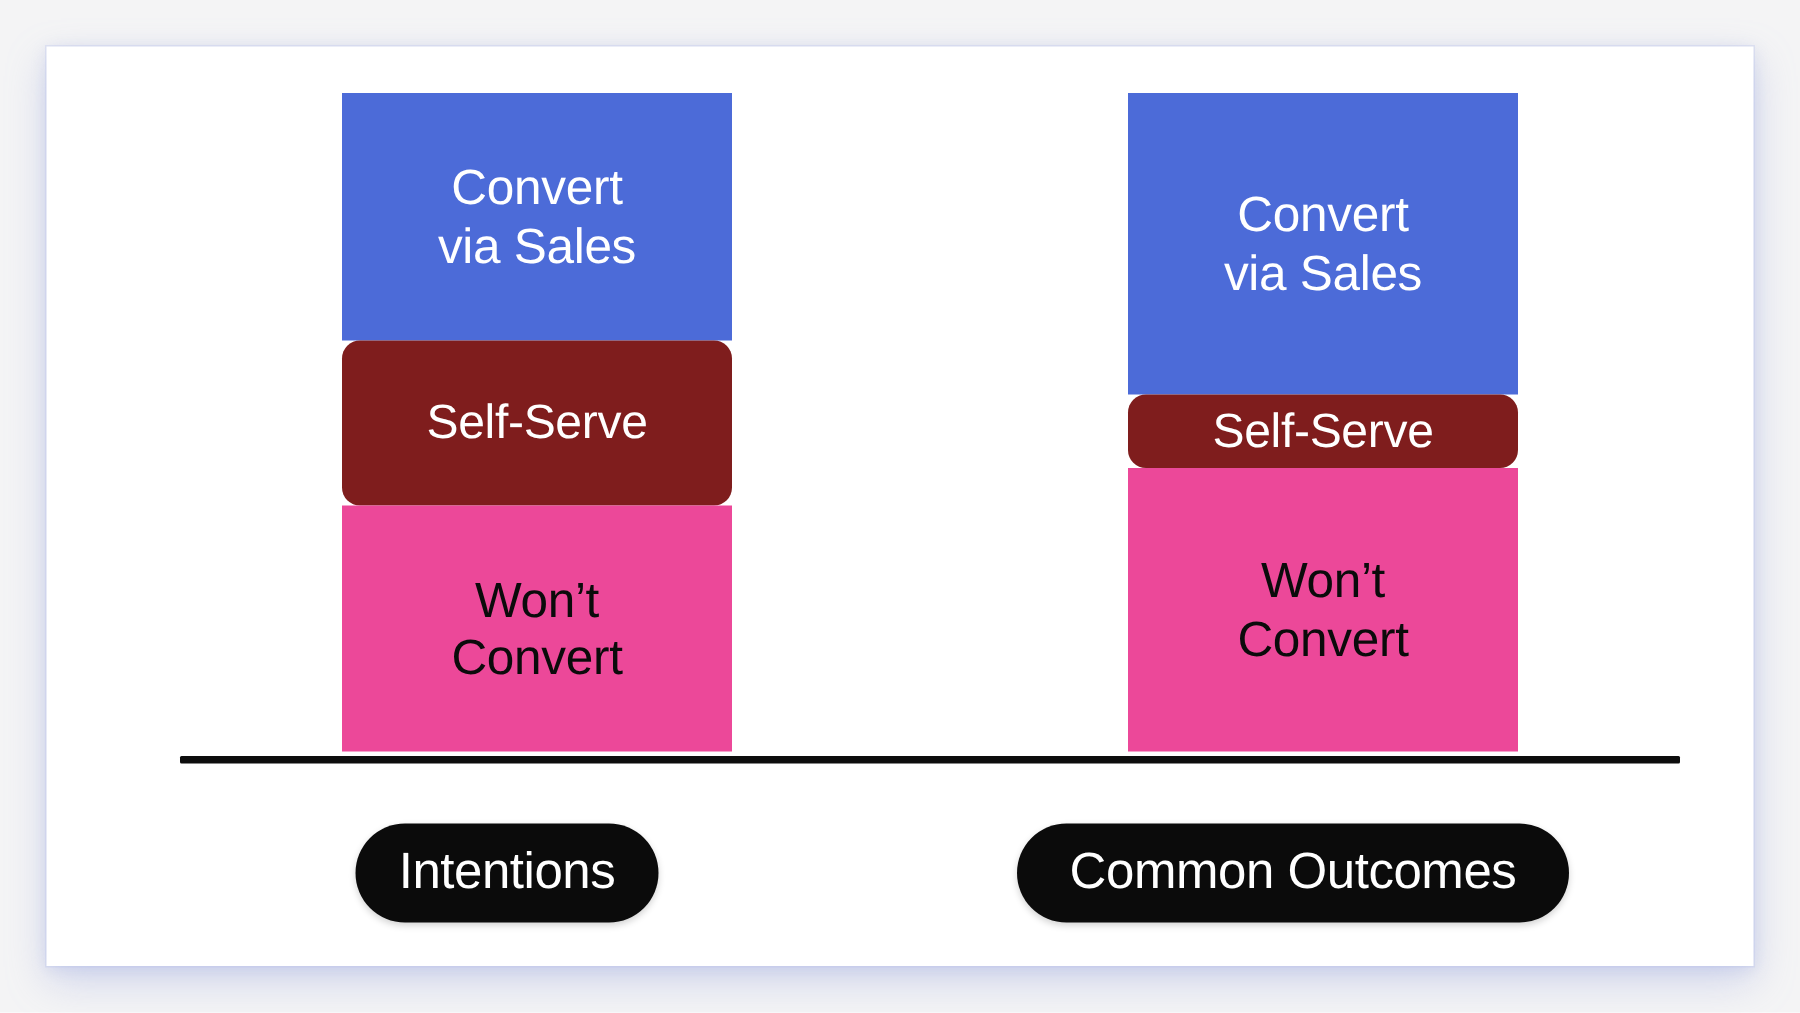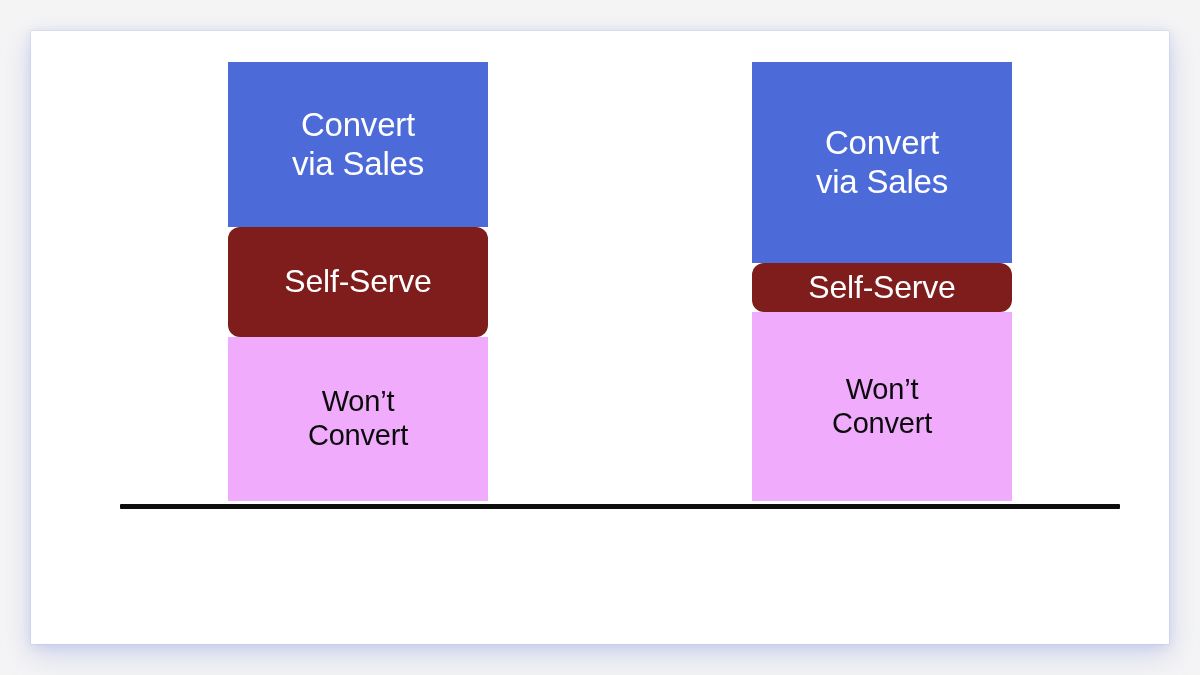--- a/index.html
+++ b/index.html
@@ -82,23 +82,23 @@
     color: #ffffff;
     font-size: 33px;
   }
   .seg.self-serve {
     background: #7f1d1d;
     color: #ffffff;
     font-size: 32px;
     border-radius: 12px;
   }
   .seg.wont-convert {
-    background: #f0abfc;
+    background: #ec4899;
     color: #0b0b0b;
-    font-size: 29px;
+    font-size: 33px;
   }
 
   
   .bar.left  .convert-sales { height: 165px; }
   .bar.left  .self-serve    { height: 110px; }
   .bar.left  .wont-convert  { height: 164px; }
 
   
   .bar.right .convert-sales { height: 201px; }
   .bar.right .self-serve    { height:  49px; }
@@ -157,15 +157,21 @@
         <span class="seg-label">Self-Serve</span>
       </div>
       <div class="seg wont-convert">
         <span class="seg-label">Won’t
 Convert</span>
       </div>
     </div>
 
     <div class="axis-line"></div>
 
+    <div class="pill left">
+      <span class="pill-label">Intentions</span>
+    </div>
+    <div class="pill right">
+      <span class="pill-label">Common Outcomes</span>
+    </div>
 
   </div>
 </div>
 
 </body></html>

